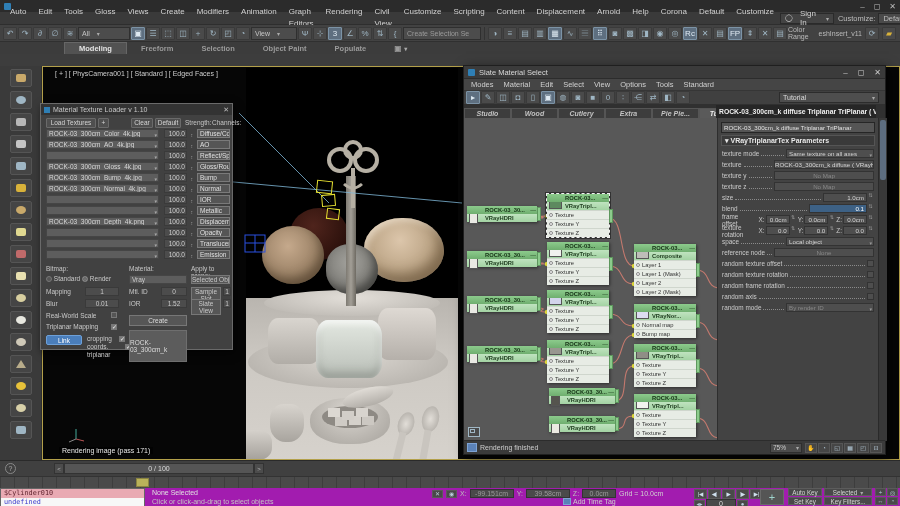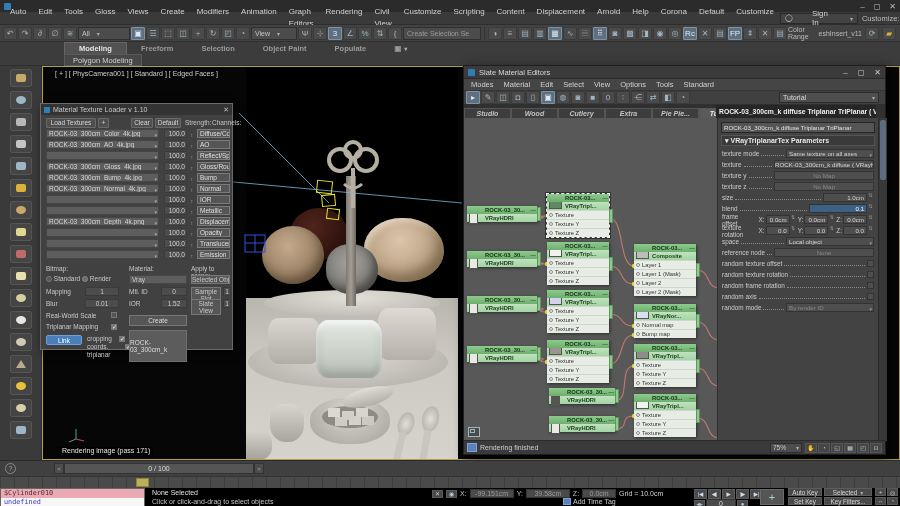--- a/index.html
+++ b/index.html
@@ -5,21 +5,21 @@
   html,body{margin:0;padding:0;background:#222;}
   *{box-sizing:border-box;font-family:"Liberation Sans",sans-serif;}
   #screen{position:relative;width:900px;height:506px;background:#3d3d3d;overflow:hidden;color:#cfcfcf;}
   .abs{position:absolute;}
   
   #titlebar{left:0;top:0;width:900px;height:12px;background:#2b2b2b;display:flex;align-items:center;font-size:7.5px;color:#c8c8c8;padding:0 4px;gap:4px;}
   #titlebar .appicon{width:7px;height:7px;background:#2f7fb5;border-radius:1px;flex:none;}
   #titlebar .wingl{margin-left:auto;display:flex;gap:9px;font-size:8px;color:#bbb;}
   #menubar{left:0;top:12px;width:900px;height:13px;background:#3a3a3a;display:flex;align-items:center;font-size:8px;color:#d2d2d2;padding-left:4px;border-bottom:1px solid #2e2e2e;}
   .menu-item{padding:0 6px;line-height:12px;}
-  #menubar .signin{margin-left:auto;display:flex;align-items:center;gap:19px;background:#434343;border:1px solid #2a2a2a;padding:0 4px;height:11px;}
+  #menubar .signin{margin-left:auto;display:flex;align-items:center;gap:7px;background:#434343;border:1px solid #2a2a2a;padding:0 4px;height:11px;}
   #menubar .wsp{display:flex;align-items:center;gap:3px;margin:0 4px;font-size:7.5px;color:#bdbdbd;}
   #menubar .wsp .dd{background:#4a4a4a;border:1px solid #2a2a2a;padding:0 10px 0 4px;height:11px;line-height:10px;min-width:70px;position:relative;}
   .caret:after{content:"▾";font-size:6px;color:#aaa;margin-left:3px;}
   #maintoolbar{left:0;top:25px;width:900px;height:17px;background:#424242;border-bottom:1px solid #303030;display:flex;align-items:center;padding-left:3px;gap:1px;}
   .tbico{width:14px;height:13px;background:#4a4a4a;border:1px solid #3a3a3a;color:#9fb6c4;font-size:8px;display:flex;align-items:center;justify-content:center;border-radius:1px;flex:none;}
   .tbico.on{background:#5e6f80;border-color:#7c93a6;color:#dfeaf2;}
   .tbdd{height:13px;background:#4c4c4c;border:1px solid #2f2f2f;font-size:7px;color:#c5c5c5;display:flex;align-items:center;padding:0 3px;gap:4px;flex:none;}
   .tbsep{width:1px;height:13px;background:#333;margin:0 2px;flex:none;}
   #maintoolbar .crange{margin-left:auto;display:flex;align-items:center;gap:3px;font-size:7px;color:#bbb;padding-right:4px;}
   #ribbonrow{left:0;top:42px;width:900px;height:12px;background:#3c3c3c;display:flex;align-items:flex-end;padding-left:64px;font-size:7.5px;}
@@ -110,21 +110,21 @@
   .node .htxt{margin-left:16px;}
   .smallnode .nthumb{width:9px;height:16px;top:2px;}
   
   #timebar{left:0;top:460px;width:900px;height:16px;background:#404040;border-top:1px solid #2a2a2a;display:flex;align-items:center;font-size:7px;}
   #helpcirc{width:11px;height:11px;border:1px solid #888;border-radius:50%;color:#aaa;display:flex;align-items:center;justify-content:center;margin:0 4px 0 5px;font-size:7px;}
   .tstep{width:10px;height:11px;background:#4c4c4c;border:1px solid #333;color:#bbb;display:flex;align-items:center;justify-content:center;font-size:6px;}
   #framefield{width:190px;height:11px;background:#555;border:1px solid #333;color:#ddd;text-align:center;line-height:10px;}
   #trackbar{left:0;top:476px;width:900px;height:12px;background:#4a4a4a;border-top:1px solid #333;
     background-image:repeating-linear-gradient(90deg,#3d3d3d 0 1px,transparent 1px 14px);}
   #tslider{position:absolute;left:136px;top:1px;width:13px;height:9px;background:#b9b25a;border:1px solid #8a8440;}
-  #statusrow{left:0;top:488px;width:900px;height:18px;background:#000000;font-size:7px;}
+  #statusrow{left:0;top:488px;width:900px;height:18px;background:#a21caf;font-size:7px;}
   #listener{position:absolute;left:0;top:0;width:145px;height:18px;border:1px solid #666;}
   #lrow1{height:9px;background:#e9aab3;color:#5b1f2a;font-family:"DejaVu Sans Mono",monospace;font-size:6.8px;line-height:9px;padding-left:3px;}
   #lrow2{height:8px;background:#f7f7f7;color:#3a3acc;font-family:"DejaVu Sans Mono",monospace;font-size:6.8px;line-height:8px;padding-left:3px;}
   #selstat{position:absolute;left:152px;top:1px;color:#e0e0e0;}
   #prompt{position:absolute;left:152px;top:10px;color:#c4c4c4;}
   .coordlab{color:#bdbdbd;}
   .coordfield{display:inline-block;width:44px;height:9px;background:#4a4a4a;border:1px solid #333;color:#9a9a9a;text-align:center;line-height:8px;}
   #addtag{position:absolute;left:563px;top:10px;display:flex;align-items:center;gap:2px;color:#cfcfcf;}
   #addtag .ic{width:8px;height:7px;background:#5b82b8;border:1px solid #7ea3d4;}
   .pbtnb{width:13px;height:10px;background:#4a4a4a;border:1px solid #5c5c5c;color:#cfe0ee;font-size:5.5px;display:flex;align-items:center;justify-content:center;}
@@ -236,23 +236,20 @@
     </div>
 
   <div class="abs" id="ribbonrow">
       <span class="ribtab active">Modeling</span>
       <span class="ribtab">Freeform</span>
       <span class="ribtab">Selection</span>
       <span class="ribtab">Object Paint</span>
       <span class="ribtab">Populate</span>
       <span class="ribtab caret">▣</span>
     </div>
-  <div class="abs" id="polybar">
-    <span class="chip">Polygon Modeling</span>
-  </div>
 
   <div class="abs" id="leftstrip">
       <span class="lsico">
         <span class="shp" style="width: 10px; height: 8px; background: rgb(201, 169, 106); border-radius: 2px;"></span>
       </span>
       <span class="lsico">
         <span class="shp" style="width: 10px; height: 8px; background: rgb(159, 182, 196); border-radius: 50%;"></span>
       </span>
       <span class="lsico">
         <span class="shp" style="width: 10px; height: 8px; background: rgb(184, 184, 184); border-radius: 2px;"></span>
@@ -446,21 +443,21 @@
           <span class="mval">100.0</span>
           <span class="mchan">Emission</span>
         </div>
       </div>
     <div id="mtlbottom" style="position:relative"><span class="sect" style="left: 5px; top: 4px;">Bitmap:</span><span class="sect" style="left: 5px; top: 14px;"><span class="radio"></span> <span>Standard</span>  <span class="radio on"></span> <span>Render</span></span><span class="sect" style="left: 5px; top: 27px;">Mapping</span><span class="sect" style="left: 44px; top: 26px; width: 34px; background: rgb(76, 76, 76); border: 1px solid rgb(58, 58, 58); text-align: center;">1</span><span class="sect" style="left: 5px; top: 39px;">Blur</span><span class="sect" style="left: 44px; top: 38px; width: 34px; background: rgb(76, 76, 76); border: 1px solid rgb(58, 58, 58); text-align: center;">0.01</span><span class="sect" style="left: 5px; top: 51px;">Real-World Scale</span><span class="cb abs" style="left:70px;top:51px"></span><span class="sect" style="left: 5px; top: 62px;">Triplanar Mapping</span><span class="cb on abs" style="left:70px;top:62px"></span><span id="linkbtn" style="top:74px">Link</span><span class="sect" style="left: 46px; top: 74px;">cropping</span><span class="cb on abs" style="left:72px;top:74px"></span><span class="sect" style="left: 46px; top: 82px;">coords.</span><span class="cb on abs" style="left:72px;top:82px"></span><span class="sect" style="left: 46px; top: 90px;">triplanar</span><span class="cb on abs" style="left:72px;top:90px"></span><span class="sect" style="left: 88px; top: 4px;">Material:</span><span class="sect" style="left: 88px; top: 14px; width: 58px; background: rgb(93, 93, 93); border: 1px solid rgb(69, 69, 69); padding: 0px 2px;">Vray</span><span class="sect" style="left: 88px; top: 27px;">Mtl. ID</span><span class="sect" style="left: 120px; top: 26px; width: 26px; background: rgb(76, 76, 76); border: 1px solid rgb(58, 58, 58); text-align: center;">0</span><span class="sect" style="left: 88px; top: 39px;">IOR</span><span class="sect" style="left: 120px; top: 38px; width: 26px; background: rgb(76, 76, 76); border: 1px solid rgb(58, 58, 58); text-align: center;">1.52</span><span id="createbtn" style="top:54px">Create</span><div id="mthumb" style="top:69px">ROCK-03_300cm_k</div><span class="sect" style="left: 150px; top: 4px;">Apply to scene:</span><span class="sect" style="left: 150px; top: 14px; width: 39px; background: rgb(86, 86, 86); border: 1px solid rgb(119, 119, 119); text-align: center; white-space: nowrap; overflow: hidden;">Selected Objects</span><span class="sect" style="left: 150px; top: 26px; width: 30px; background: rgb(86, 86, 86); border: 1px solid rgb(119, 119, 119); text-align: center;">Sample Slot</span><span class="sect" style="left: 182px; top: 26px; width: 8px; background: rgb(76, 76, 76); border: 1px solid rgb(58, 58, 58); text-align: center;">1</span><span class="sect" style="left: 150px; top: 38px; width: 30px; background: rgb(86, 86, 86); border: 1px solid rgb(119, 119, 119); text-align: center;">Slate View</span><span class="sect" style="left: 182px; top: 38px; width: 8px; background: rgb(76, 76, 76); border: 1px solid rgb(58, 58, 58); text-align: center;">1</span></div>
   </div>
 
   <div class="abs" id="slate">
     <div class="tbar">
       <span class="mi"></span>
-      <span>Slate Material Editors</span>
+      <span>Slate Material Select</span>
       <span class="wingl">
         <span>–</span>
         <span>◻</span>
         <span>✕</span>
       </span>
     </div>
     <div class="menu" id="slatemenu">
         <span>Modes</span>
         <span>Material</span>
         <span>Edit</span>

